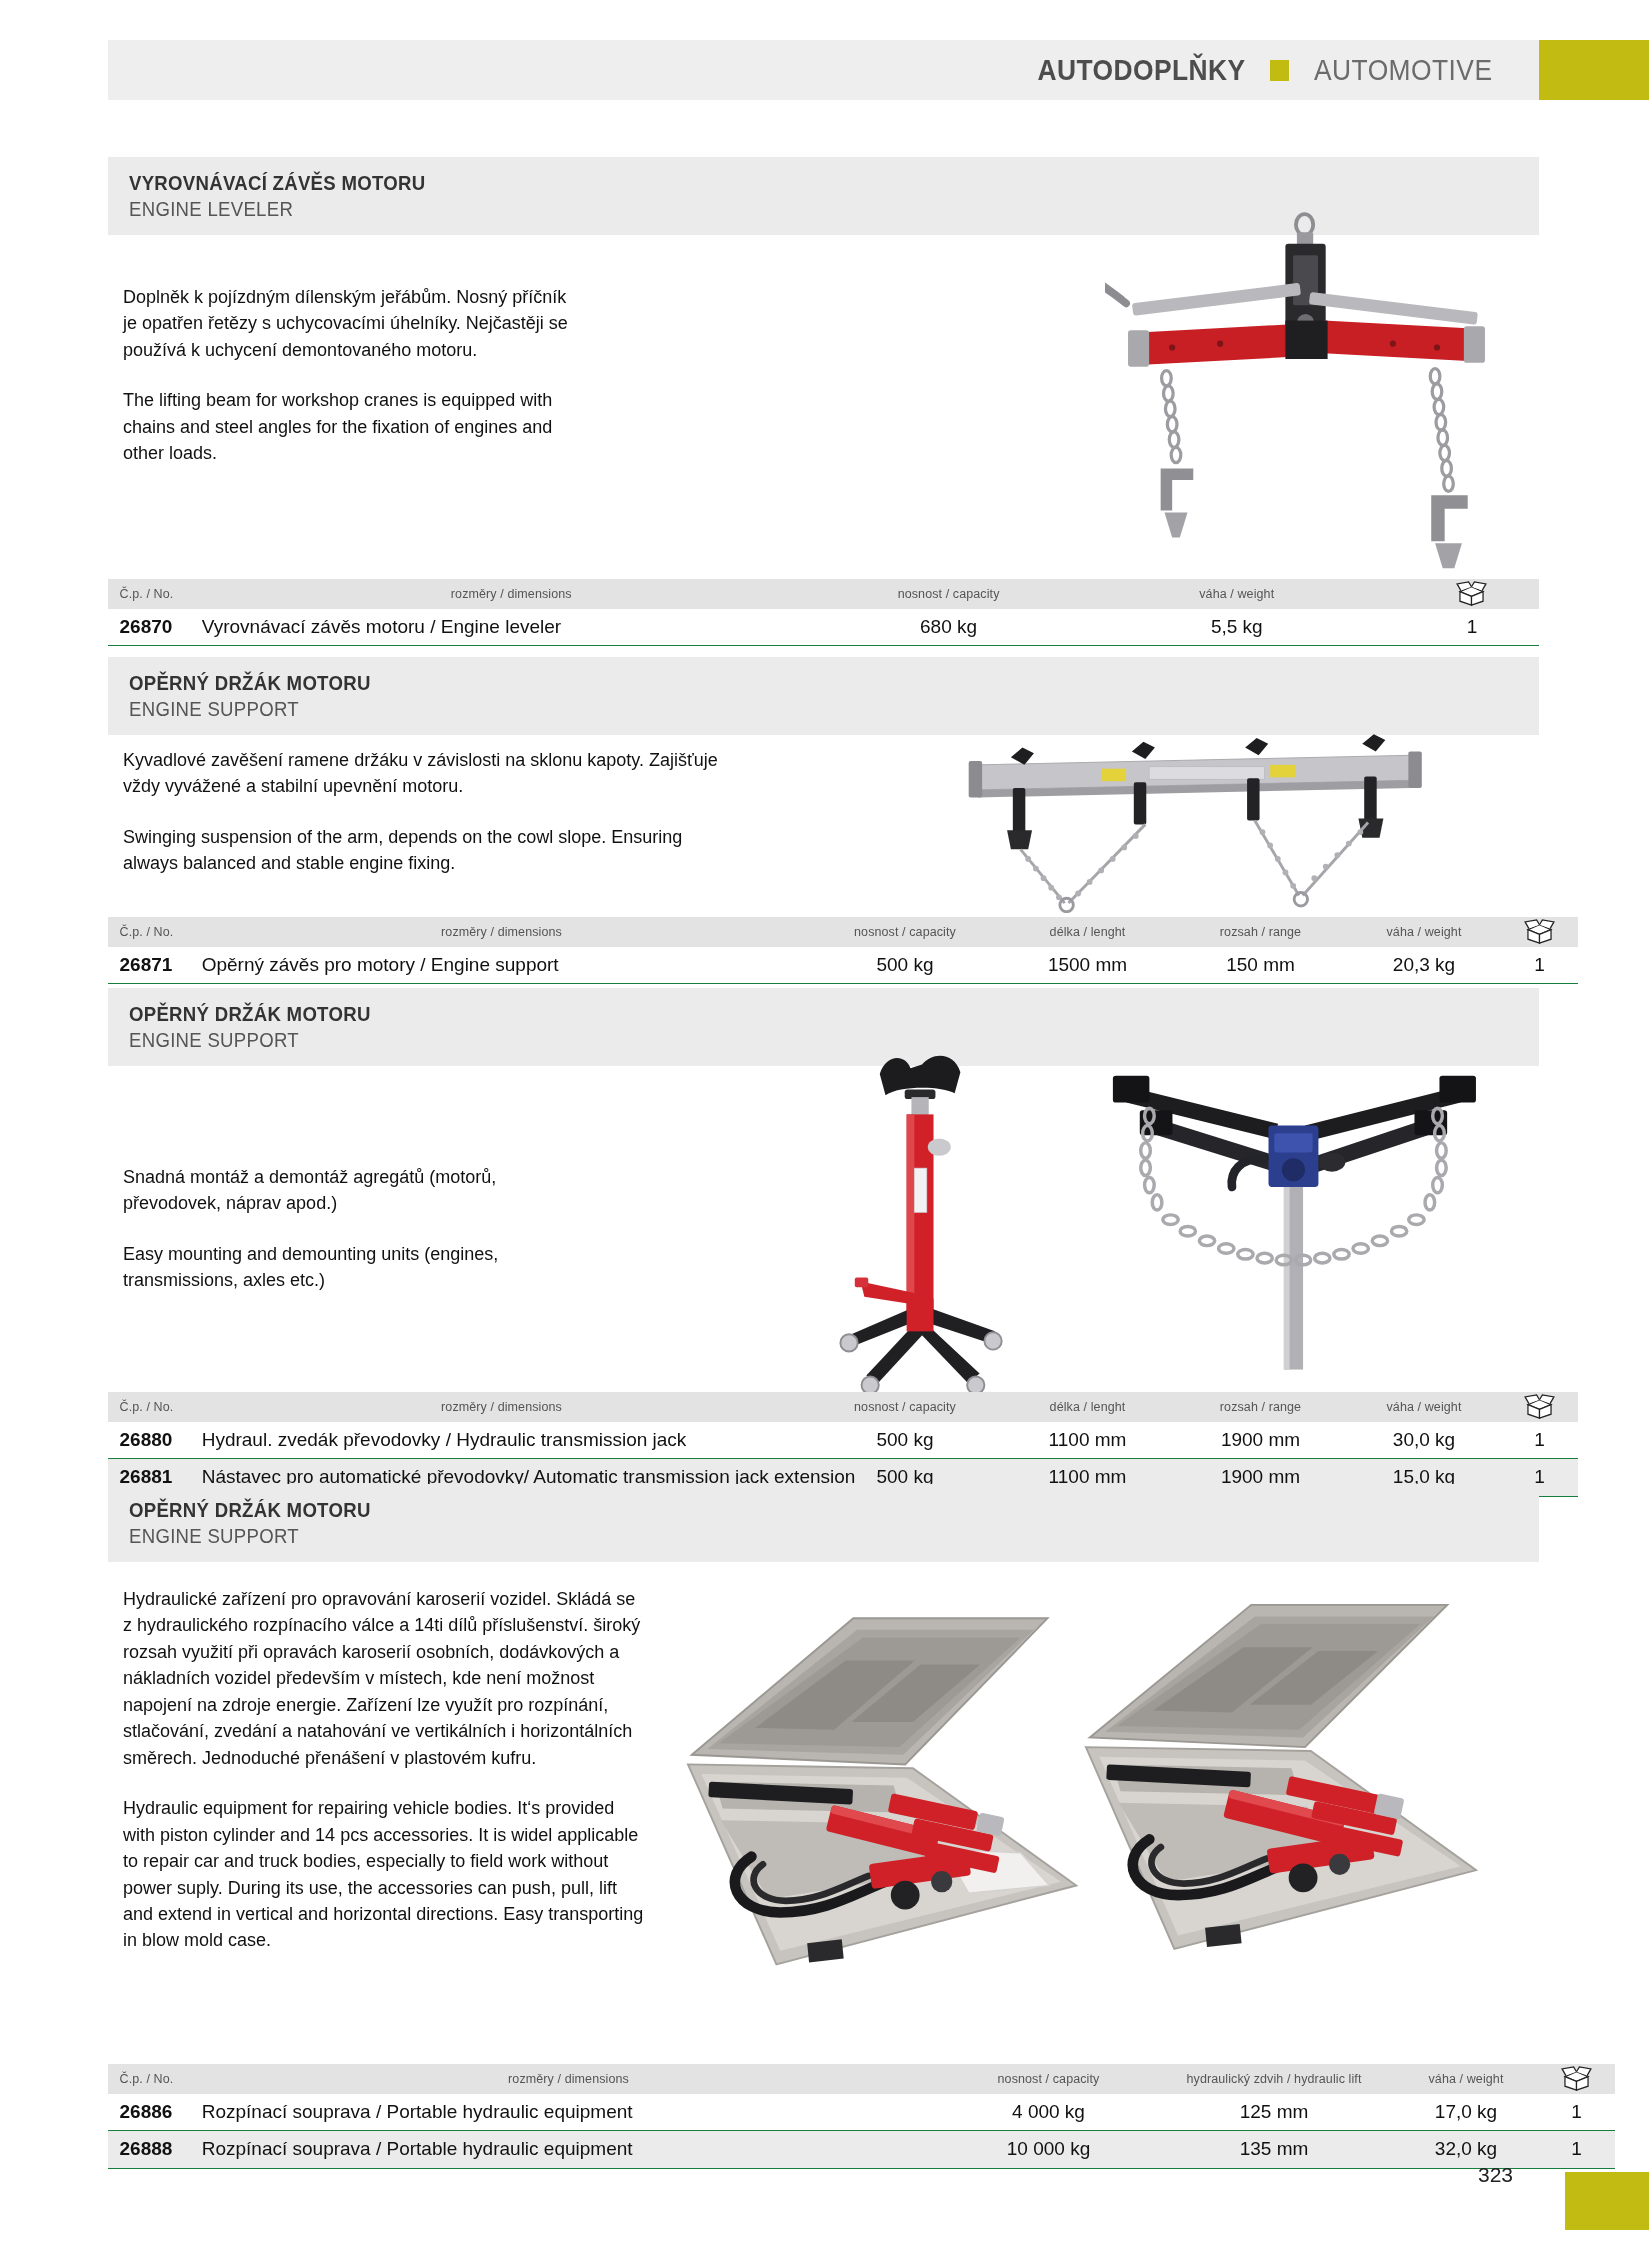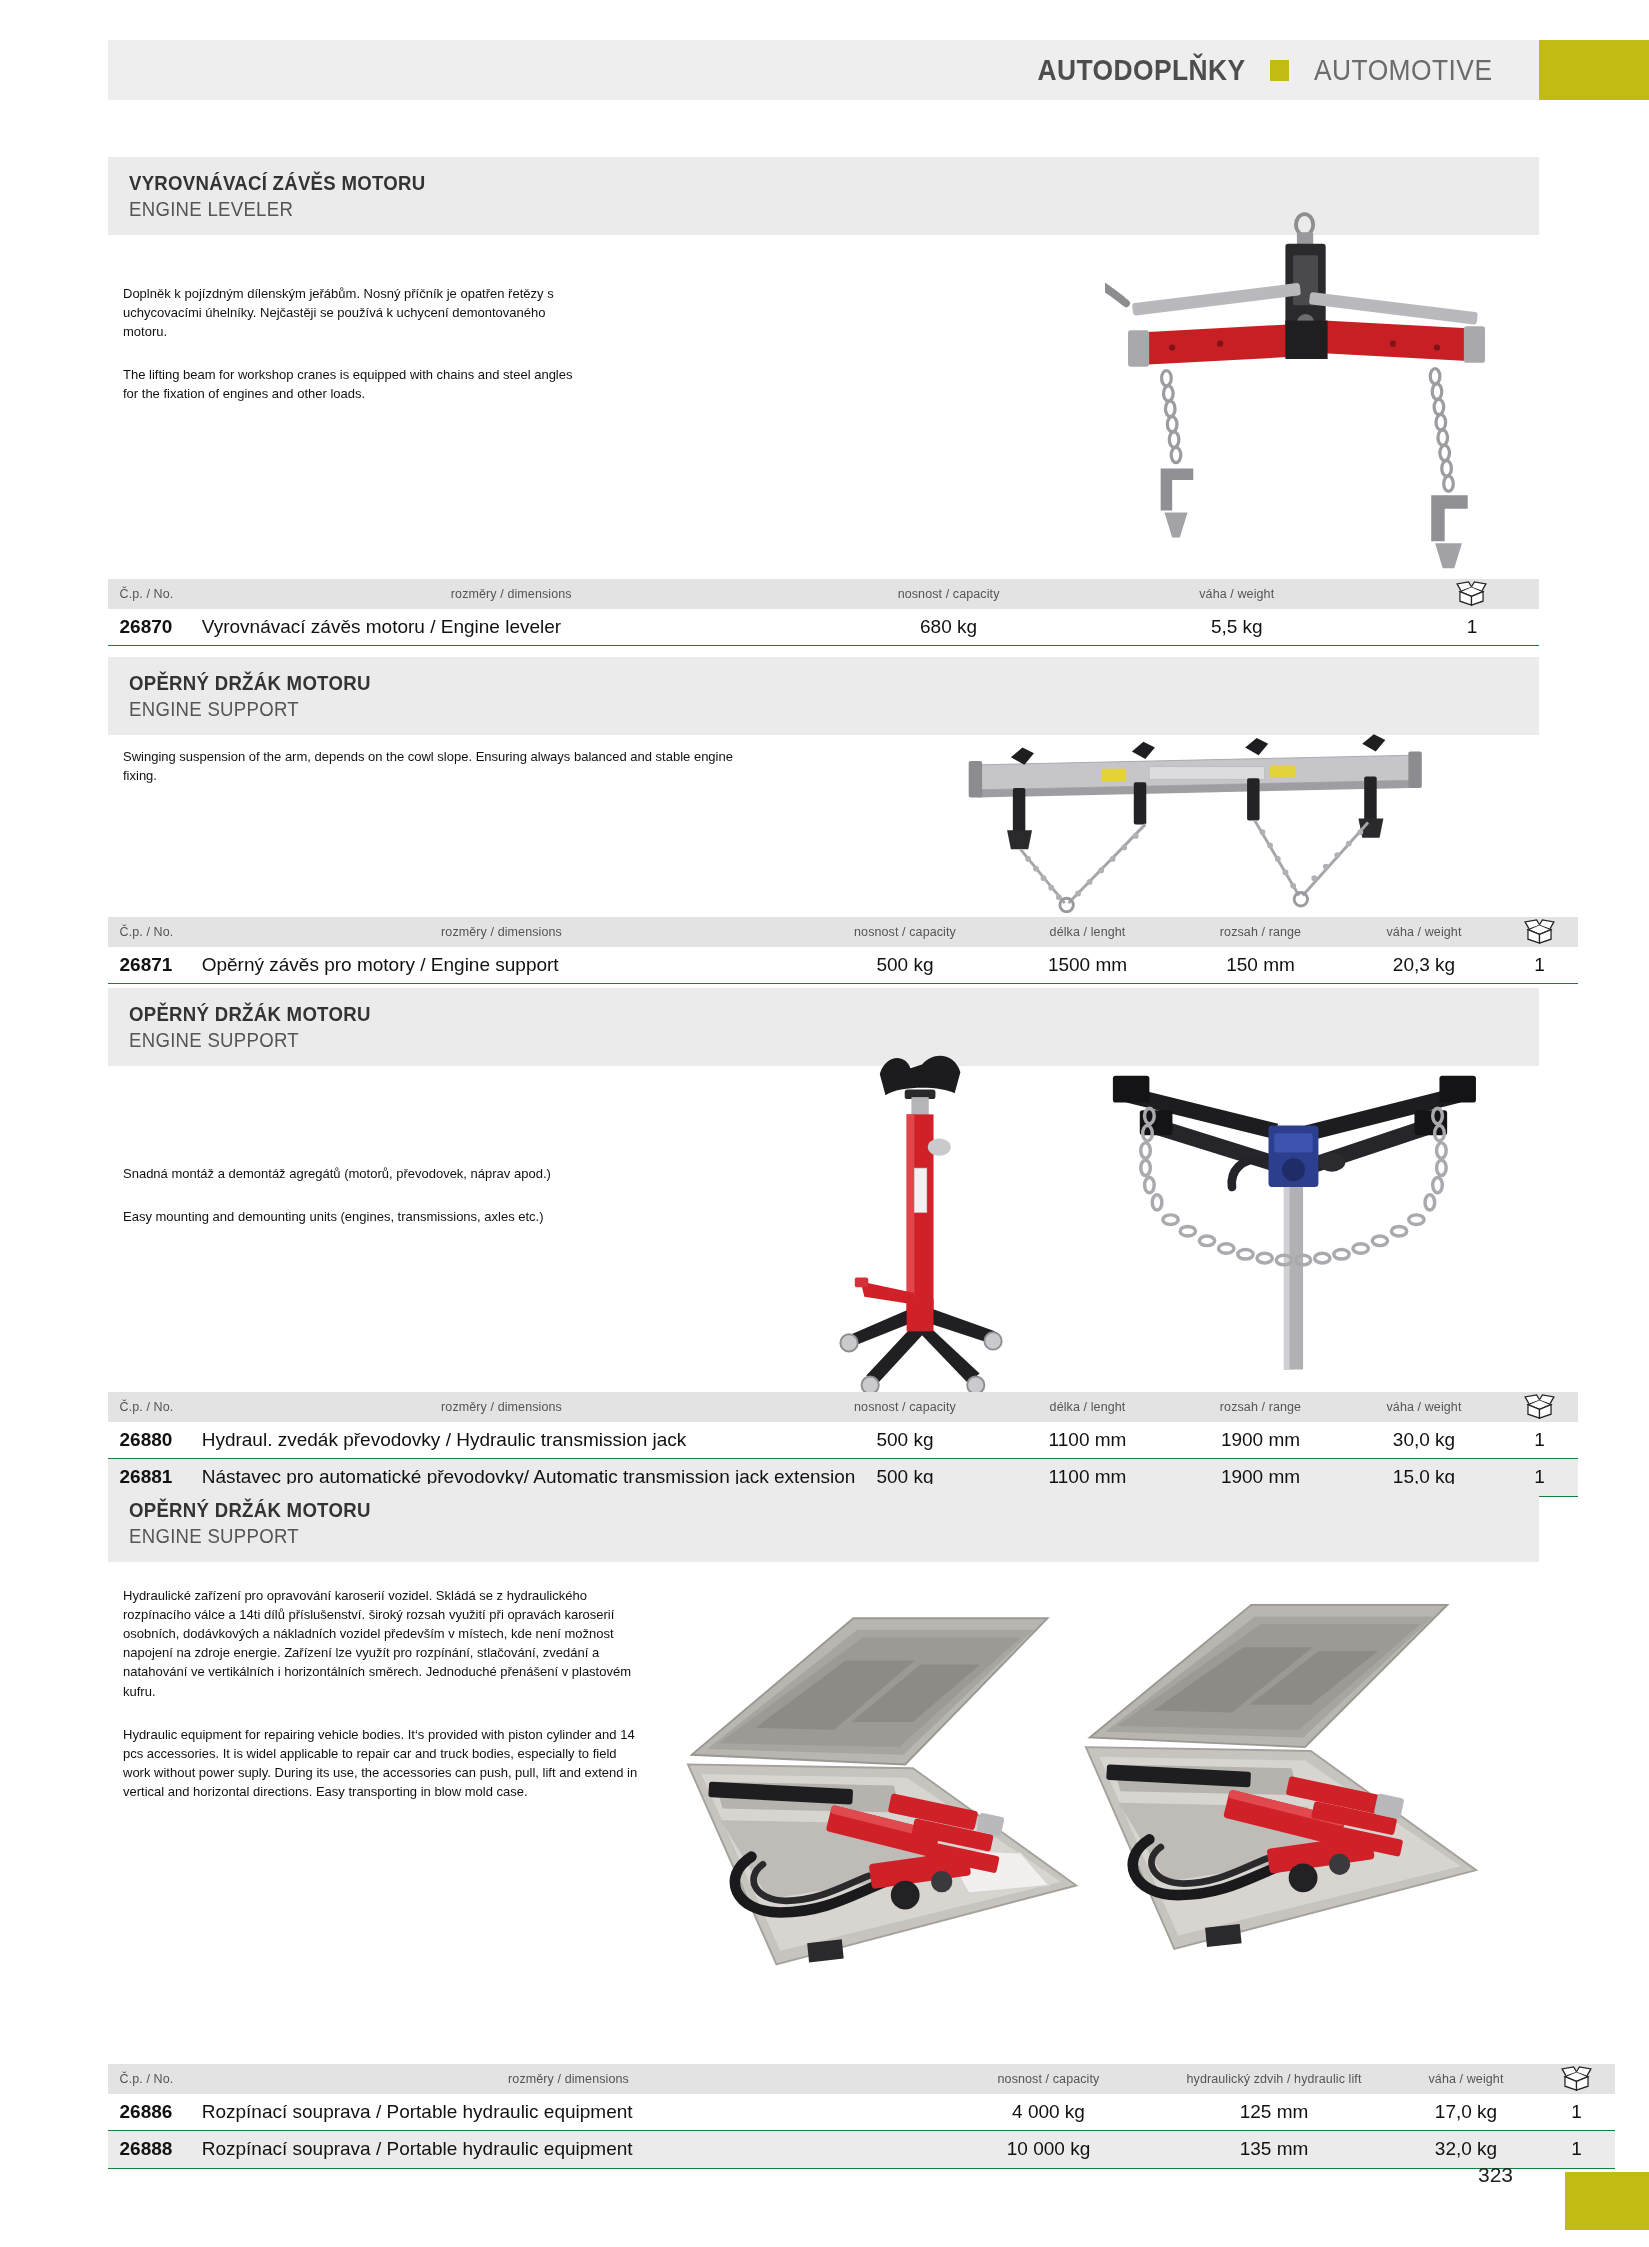--- a/index.html
+++ b/index.html
@@ -49,21 +49,21 @@
   }
   .sec-en {
     font-size: 20px; font-weight: normal; color: #555555;
     letter-spacing: 0.3px; line-height: 1.32;
     transform: scaleX(0.93); transform-origin: left center;
   }
 
   
   .body-text {
     position: absolute;
-    font-size: 13px; line-height: 1.47; color: #111;
+    font-size: 18px; line-height: 1.47; color: #111;
   }
   .body-text p { margin: 0; }
   .body-text p + p { margin-top: 24px; }
 
   
   .spec-table { position: absolute; left: 108px; width: 1431px; }
   .spec-table table { width: 100%; border-collapse: collapse; table-layout: fixed; }
   .spec-table thead th {
     background: #e3e3e3;
     font-size: 12.5px; font-weight: normal; color: #555;
@@ -221,20 +221,21 @@
       </tbody>
     </table>
   </div>
 
   <div class="sec-title" style="top:657px;">
     <div class="sec-cz">OPĚRNÝ DRŽÁK MOTORU</div>
     <div class="sec-en">ENGINE SUPPORT</div>
   </div>
 
   <div class="body-text" style="left:123px; top:747px; width:615px;">
+    <p>Kyvadlové zavěšení ramene držáku v závislosti na sklonu kapoty. Zajišťuje vždy vyvážené a stabilní upevnění motoru.</p>
     <p>Swinging suspension of the arm, depends on the cowl slope. Ensuring always balanced and stable engine fixing.</p>
   </div>
 
   <div class="photo" style="left:961px; top:730px; width:480px; height:183px;">
     <svg width="480" height="183" viewBox="0 0 500 190" aria-hidden="true">
 
       <path d="M18 36 L470 26 L470 52 L18 62 Z" fill="#c6c6ca" stroke="#a8a8ac" stroke-width="1"></path>
       <path d="M18 62 L470 52 L470 60 L18 70 Z" fill="#9d9da2"></path>
 
       <rect x="8" y="32" width="14" height="38" rx="2" fill="#8c8c90"></rect>

